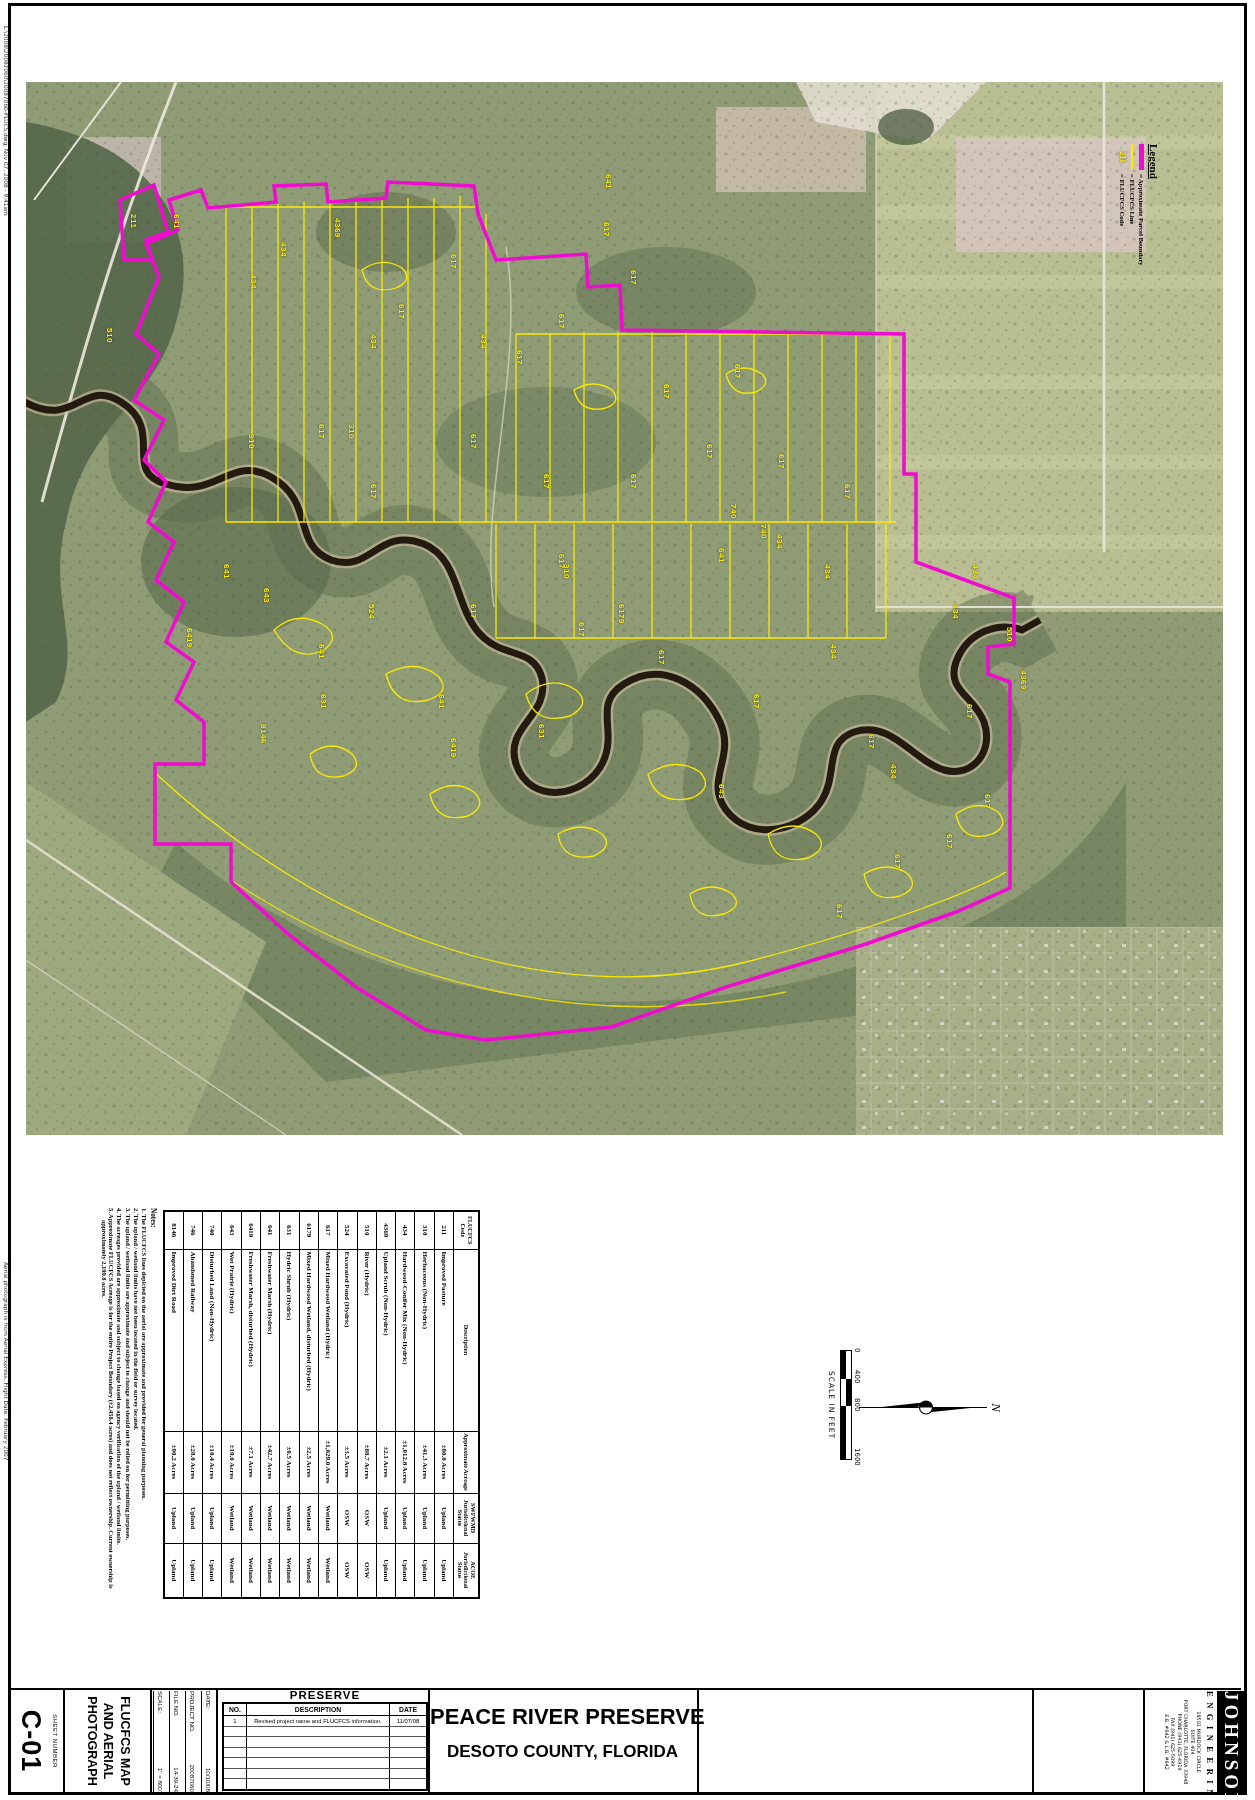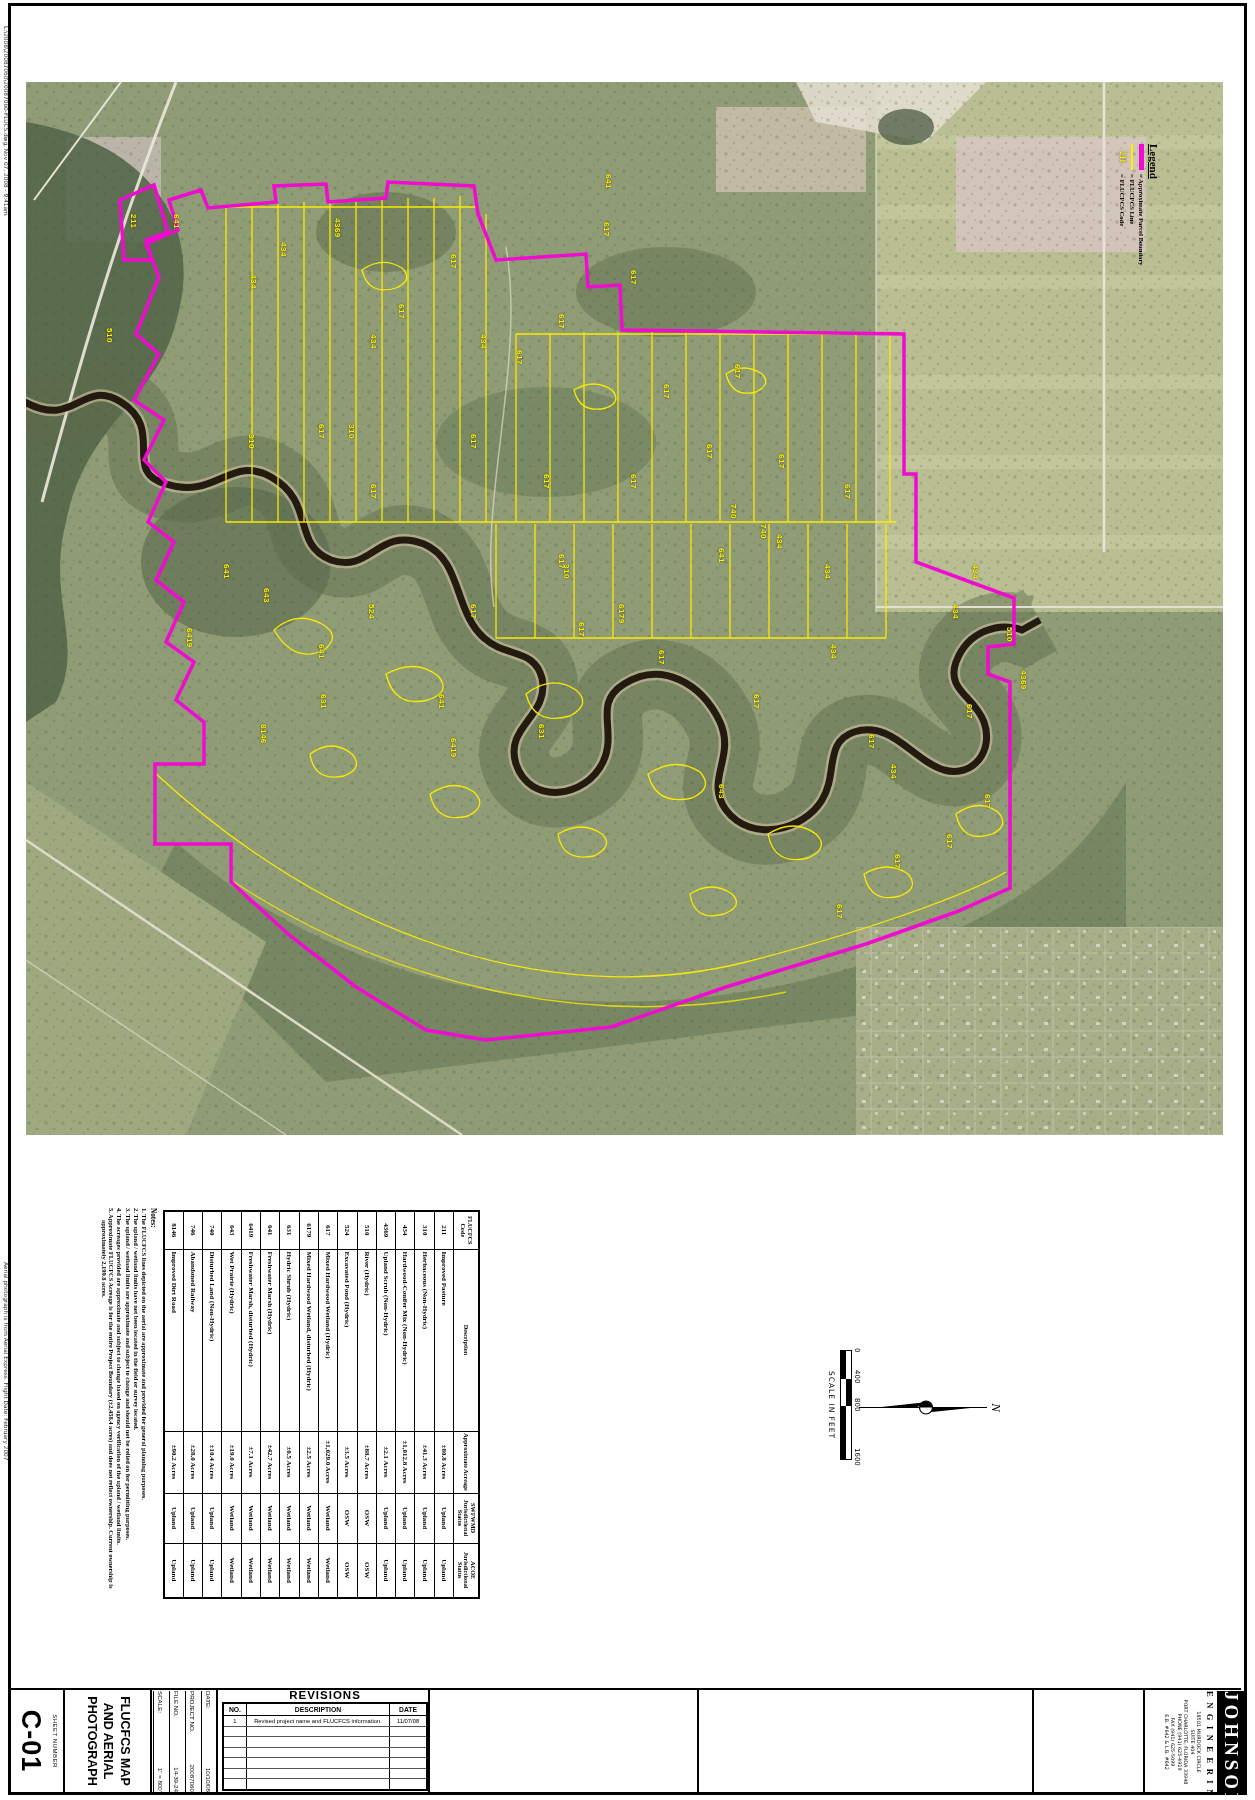--- a/index.html
+++ b/index.html
@@ -463,21 +463,21 @@
       </div>
   </div>
   <div class="rotcw" style="left:168px;top:1691px;width:101px;height:15px;">
     <div class="field-strip">
         <span>SCALE:</span>
         <span>1" = 800'</span>
       </div>
   </div>
 
   <div class="revisions">
-    <div class="rev-title">REVISIONS</div>
+    <div class="rev-title">PRESERVE</div>
     <table id="rev-table">
       <colgroup>
           <col style="width:24px">
           <col style="width:144px">
           <col style="width:38px">
         </colgroup>
       <thead>
         <tr>
           <th>NO.</th>
           <th>DESCRIPTION</th>
@@ -517,20 +517,24 @@
           </tr>
           <tr>
             <td>&nbsp;</td>
             <td>&nbsp;</td>
             <td>&nbsp;</td>
           </tr>
         </tbody>
     </table>
   </div>
 
+  <div class="proj-title-cell">
+    <div class="proj-title">PEACE RIVER PRESERVE</div>
+    <div class="proj-subtitle">DESOTO COUNTY, FLORIDA</div>
+  </div>
 
 
   <div class="rotcw firm-block" style="left:1245px;top:1691px;width:102px;height:100px;">
     <div class="firm-name">JOHNSON</div>
     <div class="firm-name2">ENGINEERING</div>
     <div id="firm-address">
         <div>18501 MURDOCK CIRCLE</div>
         <div>SUITE 404</div>
         <div>PORT CHARLOTTE, FLORIDA 33948</div>
         <div>PHONE (941) 625-4919</div>

